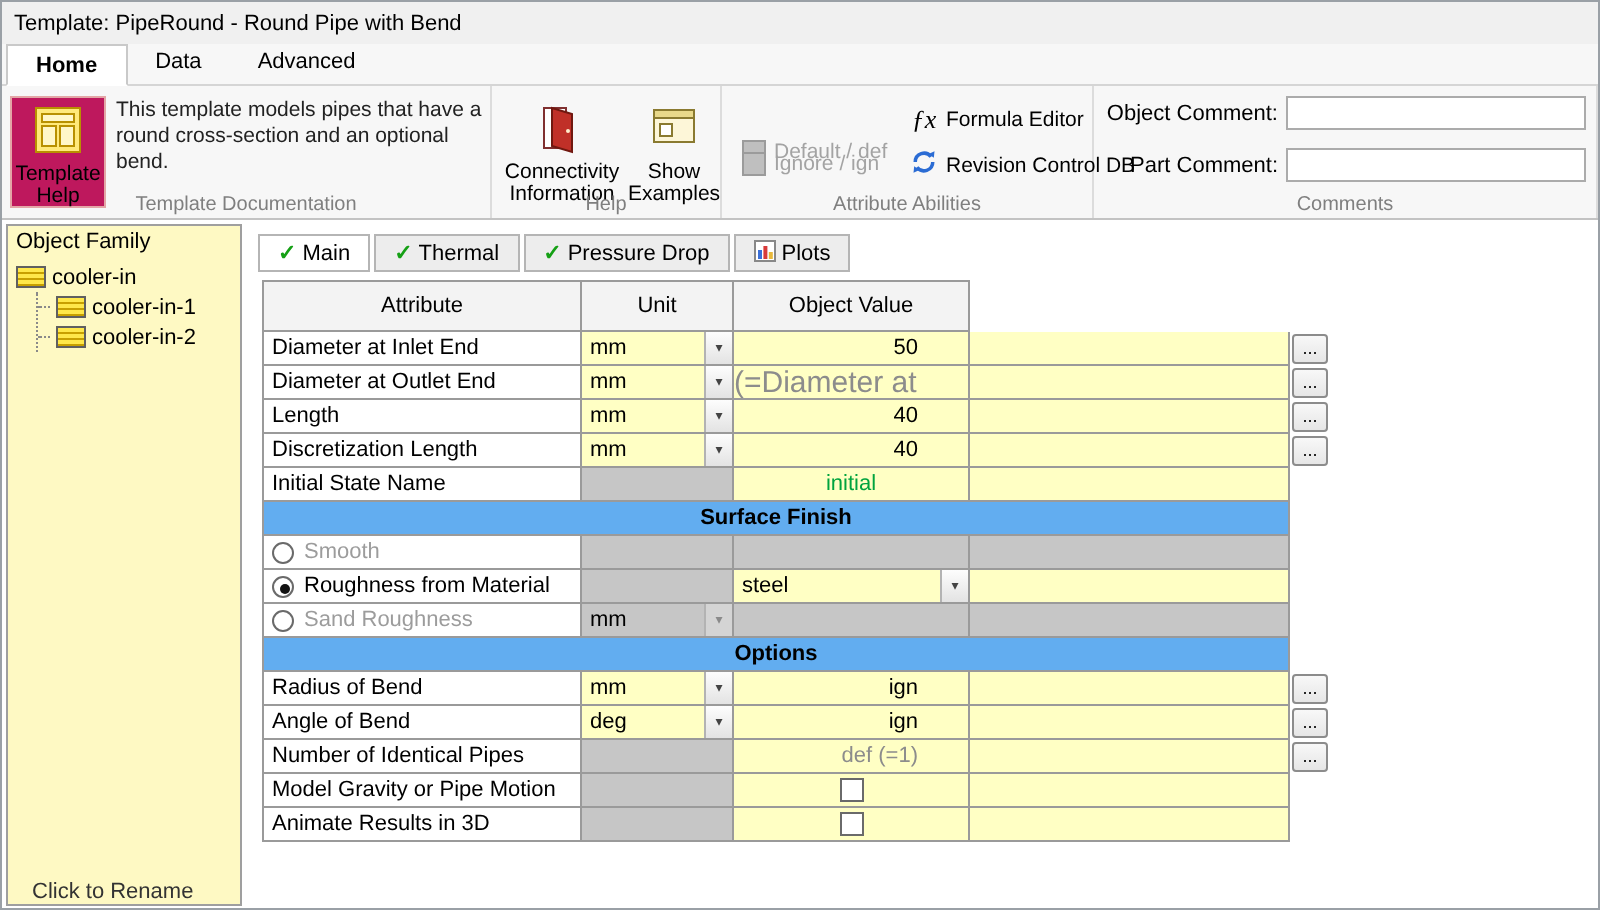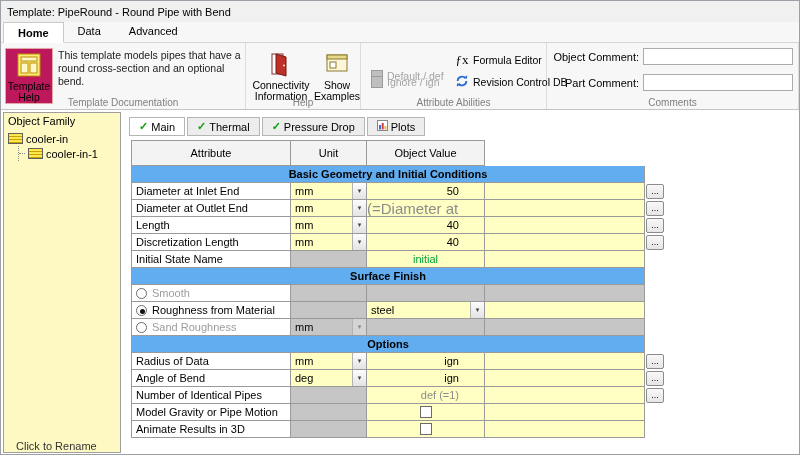--- a/index.html
+++ b/index.html
@@ -28,21 +28,21 @@
   .tplhelp{left:4px;top:5px;width:48px;height:56px}
   .conn{left:4px;top:4px;width:62px;height:58px}
   .shex{left:68px;top:4px;width:46px;height:58px}
   .doc-text{position:absolute;left:57px;top:6px;width:184px;font-size:10.5px;line-height:13px;color:#222}
 
   .aitem{position:absolute;display:flex;align-items:center;gap:4px;font-size:10.5px;white-space:nowrap;cursor:default}
   .ai-default{left:10px;top:27px}.ai-formula{left:94px;top:9px}
   .ai-ignore{left:10px;top:33px}.ai-revision{left:94px;top:31px}
   .sq{width:12px;height:12px;background:#bfbfbf;border:1px solid #9b9b9b;flex:none}
   .dim{color:#a3a3a3}
-  .fx{font-family:"Liberation Serif",serif;font-size:13px;width:14px;text-align:center;flex:none}
+  .fx{font-family:"Liberation Serif",serif;font-style:italic;font-size:13px;width:14px;text-align:center;flex:none}
 
   .crow{position:absolute;left:4px;right:8px;display:flex;align-items:center}
   .cr1{top:5px}.cr2{top:31px}
   .clab{flex:none;width:88px;text-align:right;margin-right:4px}
   .cinput{flex:1;height:17px;border:1px solid #ababab;background:#fff;font-size:11px;padding:1px 3px;font-family:inherit}
 
   
   .sidebar{position:absolute;left:2px;top:111px;width:118px;bottom:1px;border:1px solid #9f9f9f;background:#fef9c3}
   .sb-title{padding:2px 4px}
   .tree{padding:2px 0 0 4px}
@@ -195,20 +195,25 @@
       <div class="tnode">
         <span class="nicon"></span>
         <span>cooler-in</span>
       </div>
       <div class="tkids">
         <div class="tnode">
           <span class="hline"></span>
           <span class="nicon"></span>
           <span>cooler-in-1</span>
         </div>
+        <div class="tnode">
+          <span class="hline"></span>
+          <span class="nicon"></span>
+          <span>cooler-in-2</span>
+        </div>
       </div>
     </div>
     <div class="sb-footer">Click to Rename</div>
   </div>
 
   <div class="editor">
     <div class="etabs">
       <div class="etab sel">
         <span class="chk">✓</span>
         <span>Main</span>
@@ -234,21 +239,20 @@
       </div>
     </div>
 
     <div class="table">
       <div class="trow thead">
         <div class="cell c-attr">Attribute</div>
         <div class="cell c-unit">Unit</div>
         <div class="cell c-val">Object Value</div>
       </div>
       <div id="tbl-body">
-          <div class="trow sec">Basic Geometry and Initial Conditions</div>
           <div class="trow">
             <div class="cell c-attr">
               <span class="albl">Diameter at Inlet End</span>
             </div>
             <div class="cell c-unit yellow">
               <span class="ctext">mm</span>
               <span class="dd">▾</span>
             </div>
             <div class="cell c-val yellow v-num">50</div>
             <div class="cell c-ovr yellow"></div>
@@ -340,21 +344,21 @@
               <span class="ctext">mm</span>
               <span class="dd">▾</span>
             </div>
             <div class="cell c-val grayc"></div>
             <div class="cell c-ovr grayc"></div>
             <div class="c-btn"></div>
           </div>
           <div class="trow sec">Options</div>
           <div class="trow">
             <div class="cell c-attr">
-              <span class="albl">Radius of Data</span>
+              <span class="albl">Radius of Bend</span>
             </div>
             <div class="cell c-unit yellow">
               <span class="ctext">mm</span>
               <span class="dd">▾</span>
             </div>
             <div class="cell c-val yellow v-num">ign</div>
             <div class="cell c-ovr yellow"></div>
             <div class="c-btn">
               <button class="ell">...</button>
             </div>

